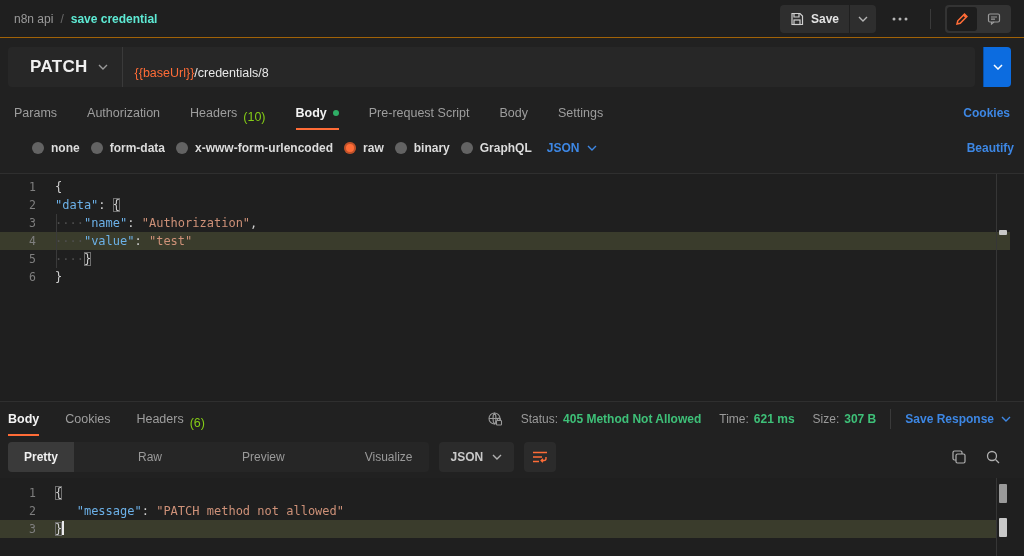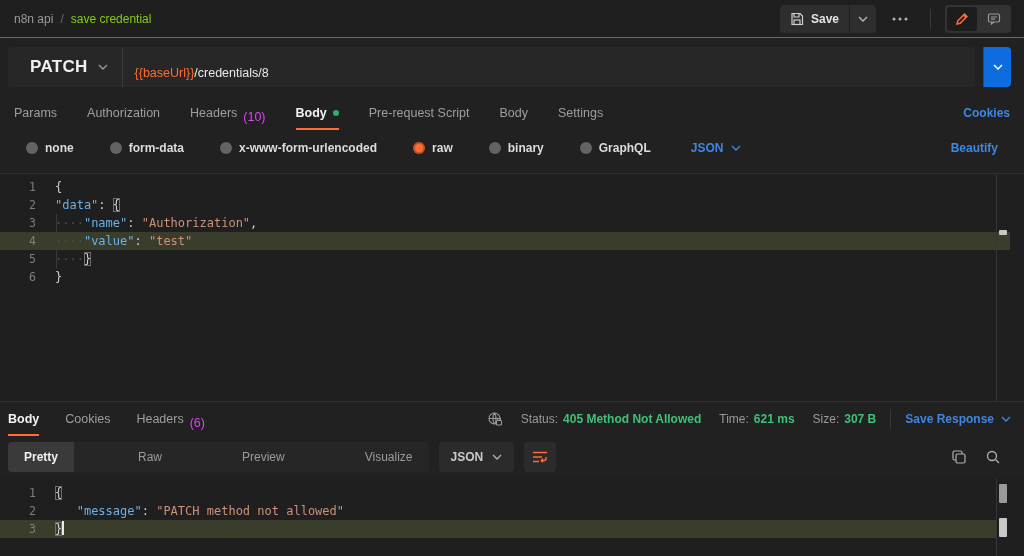--- a/index.html
+++ b/index.html
@@ -15,21 +15,21 @@
 
   
   .topbar {
     height:38px; background:#1f1f1f; border-bottom:1px solid #a16207;
     display:flex; align-items:center; justify-content:space-between;
     padding:0 13px 0 14px;
   }
   .crumbs { display:flex; gap:7px; align-items:center; font-size:12px; }
   .crumb-parent { color:#9a9a9a; }
   .crumb-sep { color:#6a6a6a; }
-  .crumb-current { color:#84cc16; font-weight:400; }
+  .crumb-current { color:#5eead4; font-weight:700; }
   .top-actions { display:flex; align-items:center; gap:8px; }
   .btn {
     background:#2e2e2e; border:none; border-radius:4px; color:#e3e3e3;
     display:flex; align-items:center; gap:7px; height:28px; padding:0 10px;
     font-size:12px; font-weight:600; cursor:pointer; font-family:inherit;
   }
   .split { display:flex; gap:1px; }
   .split .btn.main { border-radius:4px 0 0 4px; }
   .split .btn.caret { border-radius:0 4px 4px 0; padding:0 8px; }
   .more-btn { background:transparent; color:#b5b5b5; letter-spacing:1px; font-size:13px; padding:0 8px; }
@@ -56,27 +56,27 @@
     width:28px; height:40px; background:#0c6ce0; border:none; border-left:1px solid rgba(0,0,0,.25);
     border-radius:0 4px 4px 0; display:flex; align-items:center; justify-content:center; cursor:pointer;
   }
 
   
   .tabrow { height:34px; display:flex; align-items:center; gap:30px; padding:0 14px; }
   .tab { position:relative; height:100%; display:flex; align-items:center; gap:6px;
     color:#9e9e9e; font-size:12.5px; cursor:pointer; white-space:nowrap; }
   .tab.active { color:#f3f3f3; font-weight:700; }
   .tab.active::after { content:""; position:absolute; left:0; right:0; bottom:0; height:2px; background:#ff6c37; }
-  .count-green { color:#d946ef;margin-top:8px; }
+  .count-green { color:#84cc16;margin-top:8px; }
   .green-dot { width:6px; height:6px; border-radius:50%; background:#2fae66; }
   .flex-spacer { flex:1; }
   .link { color:#3d87e4; font-weight:700; font-size:12px; cursor:pointer; white-space:nowrap; }
 
   
-  .radio-row { height:36px; display:flex; align-items:center; gap:36px; padding:0 26px; }
+  .radio-row { height:36px; display:flex; align-items:center; gap:11px; padding:0 10px;margin-left:22px; }
   .radio-item { display:flex; align-items:center; gap:7px; cursor:pointer; }
   .radio-dot { width:12px; height:12px; border-radius:50%; background:#636363; }
   .radio-item.sel .radio-dot { background:#ff6c37; box-shadow:inset 0 0 0 2px rgba(0,0,0,.25); }
   .radio-label { color:#dcdcdc; font-weight:600; font-size:12px; }
   .fmt-select { display:flex; align-items:center; gap:8px; margin-left:4px; cursor:pointer; }
   .fmt-select .fmt-label { color:#3d87e4; font-weight:700; }
   .section-split { border-bottom:1px solid #2f2f2f; height:8px; }
 
   
   .editor { position:relative; background:#1f1f1f; font-family:"DejaVu Sans Mono", monospace;

